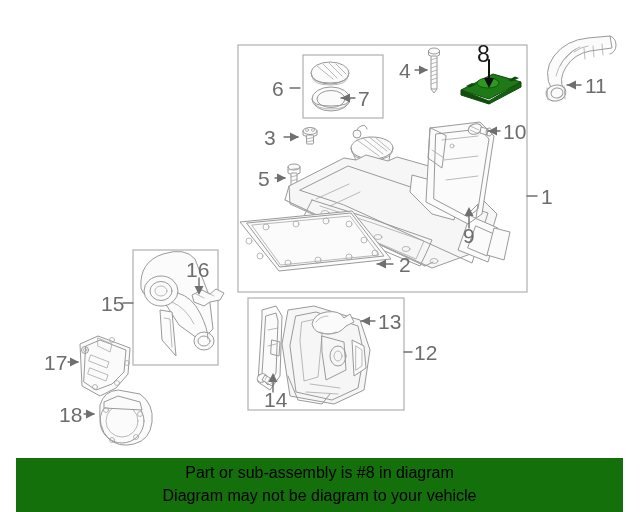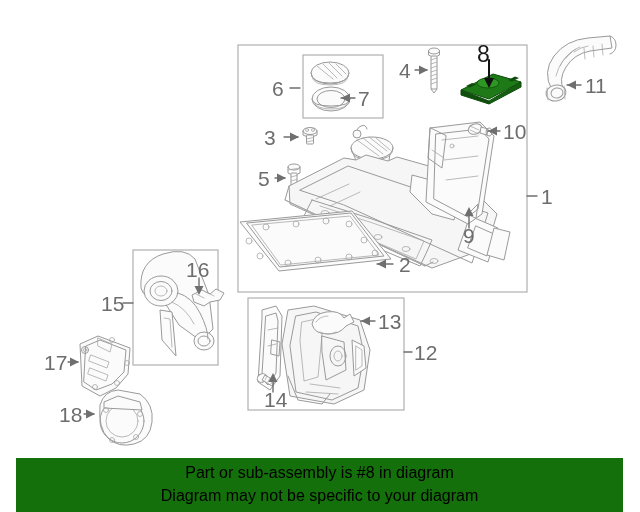--- a/index.html
+++ b/index.html
@@ -376,16 +376,16 @@
     <g>
       <path class="lead" d="M84 414 l10 0"></path>
       <path class="leadhead" d="M95 414 l-9 -4.5 l0 9 z"></path>
       <text class="callout" x="59" y="422">18</text>
     </g>
 
   </svg>
 
   <div class="banner">
     <div class="banner-line">Part or sub-assembly is #8 in diagram</div>
-    <div class="banner-line">Diagram may not be specific to your diagram</div>
+    <div class="banner-line">Diagram may not be diagram to your vehicle</div>
   </div>
 
 </div>
 
 </body></html>

